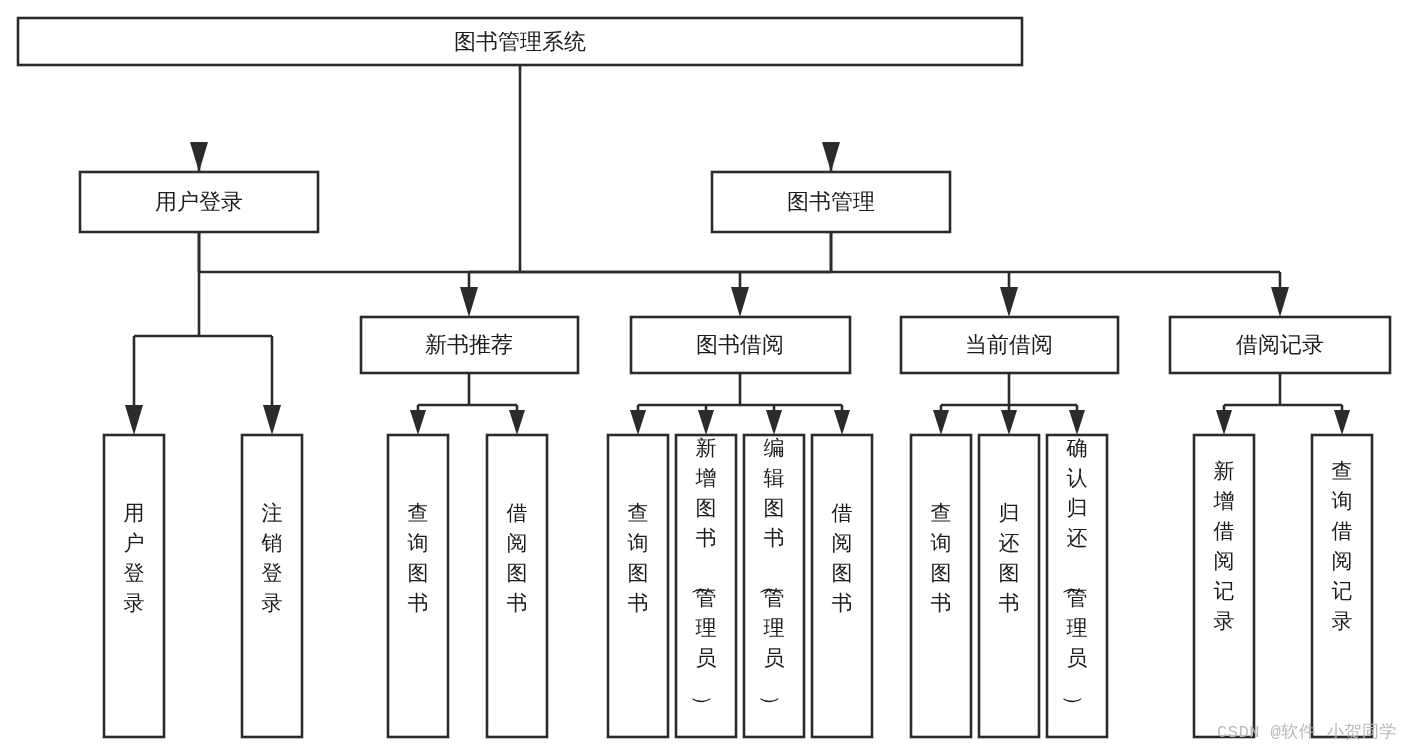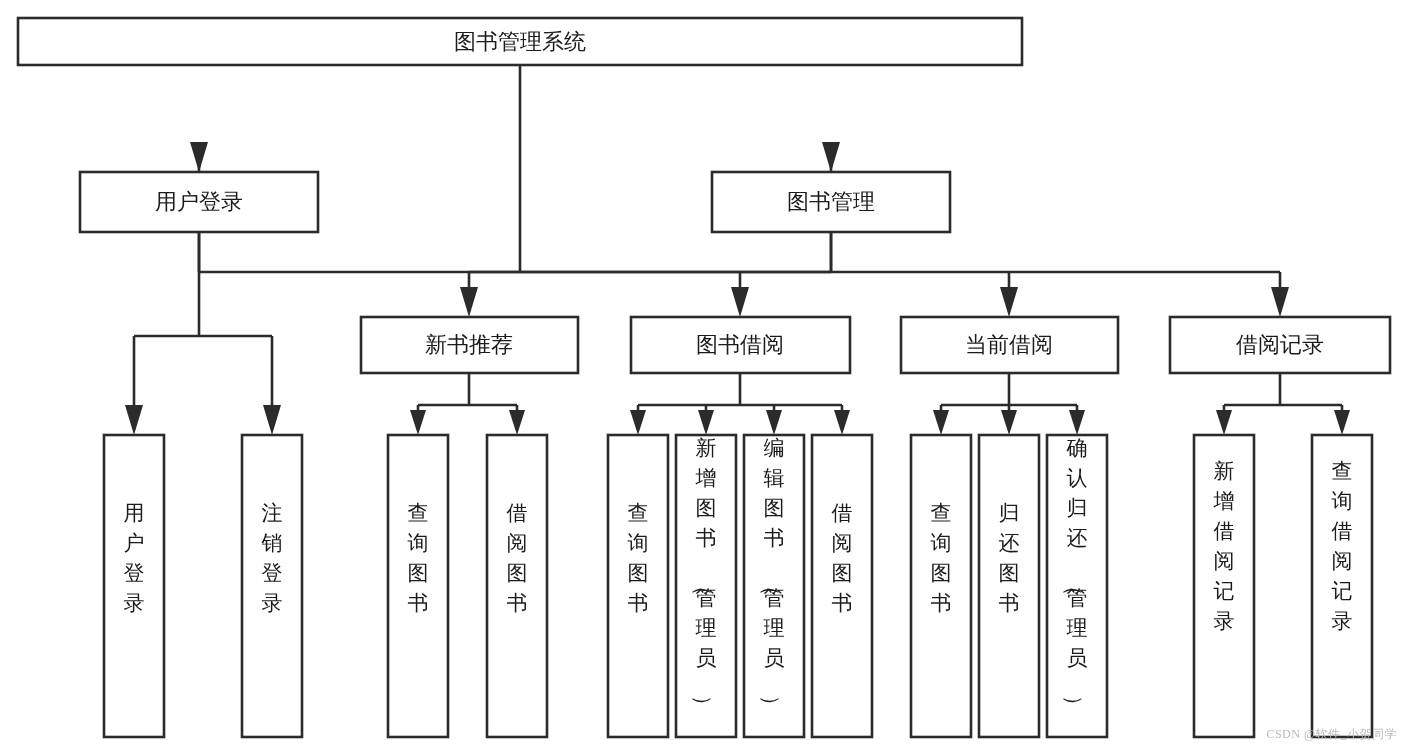--- a/index.html
+++ b/index.html
@@ -53,22 +53,22 @@
   .node-label-v {
     font-family: "Liberation Sans", "DejaVu Sans", sans-serif;
     font-size: 21px;
     fill: #1b1b1b;
     text-anchor: middle;
   }
   .watermark {
     position: absolute;
     right: 8px;
     bottom: 4px;
-    font-family: Liberation Serif, serif;
-    font-size: 12px;
+    font-family: Liberation Mono, monospace;
+    font-size: 17px;
     color: #b8b8b8;
     white-space: nowrap;
     letter-spacing: 0.5px;
     user-select: none;
   }
 </style>
 </head>
 <body>
 
 <div id="diagram-root">

